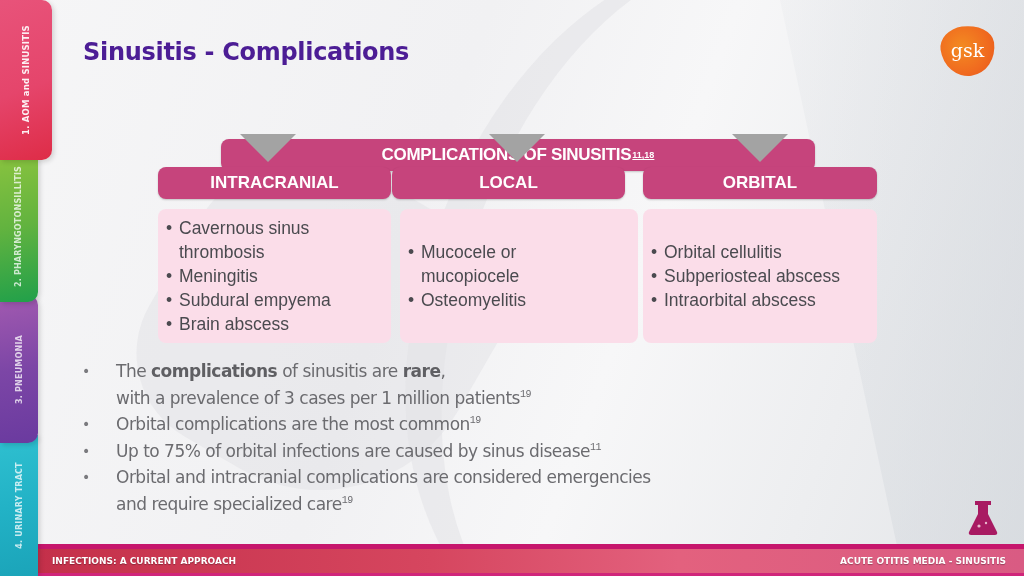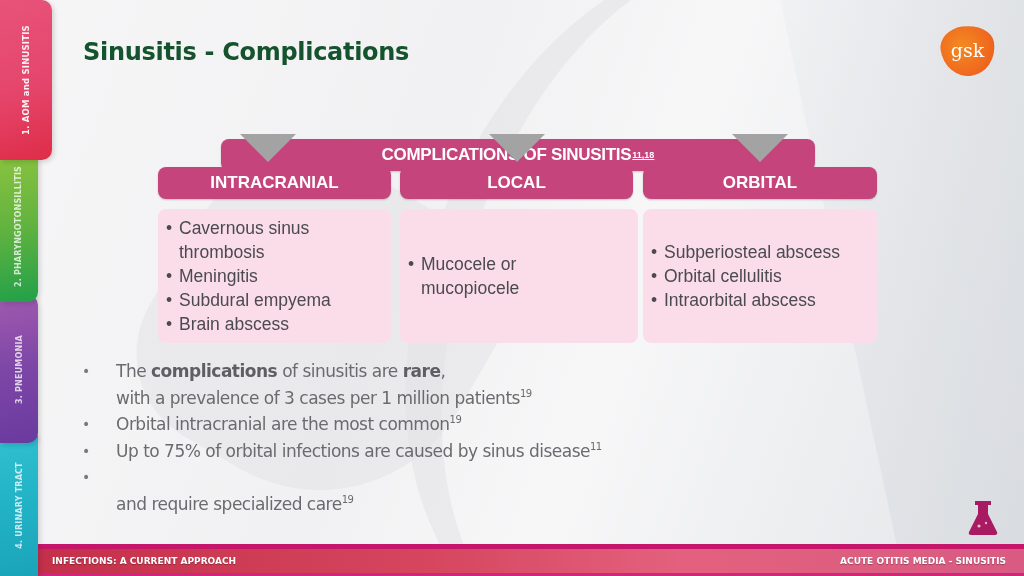--- a/index.html
+++ b/index.html
@@ -41,21 +41,21 @@
   }
   .tab1 { top: 0; height: 160px; background: linear-gradient(160deg, #e8537a 0%, #e5456b 55%, #de2c47 100%); z-index: 4; }
   .tab2 { top: 150px; height: 152px; width: 38px; background: linear-gradient(170deg, #8cc43f 0%, #62b33f 50%, #21a04a 100%); z-index: 3; }
   .tab3 { top: 295px; height: 148px; width: 38px; background: linear-gradient(170deg, #a25ab0 0%, #7c46a6 50%, #6a3a9f 100%); z-index: 2; }
   .tab4 { top: 435px; height: 141px; width: 38px; background: linear-gradient(170deg, #2fc0d0 0%, #22b2c6 50%, #1ba4b9 100%); z-index: 1; border-radius: 0; }
   .tab2 span, .tab3 span, .tab4 span { color: rgba(255,255,255,0.75); font-size: 8px; }
 
   .title {
     position: absolute; left: 83px; top: 38px;
     font-family: "DejaVu Sans", sans-serif; font-weight: bold; font-size: 24px;
-    color: #14532d; letter-spacing: -0.3px;
+    color: #4c1d95; letter-spacing: -0.3px;
   }
 
   .logo {
     position: absolute; left: 941px; top: 26px; width: 54px; height: 50px;
     background: radial-gradient(circle at 40% 40%, #f38b22 0%, #f06a1f 60%, #e5531a 100%);
     border-radius: 45% 55% 50% 50% / 40% 40% 60% 60%;
     transform: rotate(-8deg);
     display: flex; align-items: center; justify-content: center;
   }
   .logo span {
@@ -97,21 +97,21 @@
   .cat-body .li::before { content: "•"; display: inline-block; width: 13px; text-indent: 0; }
 
   .bullets {
     position: absolute; left: 82px; top: 358px; width: 700px;
     font-family: "DejaVu Sans", sans-serif; font-size: 17px; color: #6b6b6f; line-height: 26.5px;
     letter-spacing: -0.5px;
   }
   .bullets .b { display: flex; }
   .bullets .dot { width: 34px; flex: none; font-size: 14px; color: #7a7a7e; }
   .bullets b { color: #5f5f63; }
-  .bullets sup { font-size: 10px; vertical-align: 7px; line-height: 0; }
+  .bullets sup { font-size: 10px; vertical-align: 7px; line-height: 0; font-family: Liberation Mono, monospace; }
 
   .flask { position: absolute; left: 967px; top: 500px; width: 32px; height: 36px; }
 
   .footer-line { position: absolute; left: 38px; top: 544px; width: 986px; height: 5px; background: #c6166c; }
   .footer {
     position: absolute; left: 38px; top: 549px; width: 986px; height: 27px;
     background: linear-gradient(90deg, #c4304a 0%, #d6465f 40%, #e3617e 65%, #d95b83 100%);
     border-bottom: 3px solid #d0257a;
     display: flex; align-items: center; justify-content: space-between;
     padding: 0 18px 0 14px;
@@ -149,58 +149,59 @@
 <div class="header-bar">
   <span class="t">COMPLICATIONS OF SINUSITIS</span>
     <sup>11,18</sup>
 </div>
 
 <div class="arrow" style="left:240px;"></div>
 <div class="arrow" style="left:489px;"></div>
 <div class="arrow" style="left:732px;"></div>
 
 <div class="cat-head" style="left:158px;width:233px;">INTRACRANIAL</div>
-<div class="cat-head" style="left:400px;width:233px;">LOCAL</div>
+<div class="cat-head" style="left:392px;width:233px;">LOCAL</div>
 <div class="cat-head" style="left:643px;width:234px;">ORBITAL</div>
 
 <div class="cat-body" style="left:158px;width:233px;">
   <div class="li">Cavernous sinus thrombosis</div>
   <div class="li">Meningitis</div>
   <div class="li">Subdural empyema</div>
   <div class="li">Brain abscess</div>
 </div>
 <div class="cat-body" style="left:400px;width:238px;">
   <div class="li" style="padding-right:60px;">Mucocele or mucopiocele</div>
+  <div class="li">Osteomyelitis</div>
 </div>
 <div class="cat-body" style="left:643px;width:234px;">
+  <div class="li">Orbital cellulitis</div>
   <div class="li">Subperiosteal abscess</div>
-  <div class="li">Orbital cellulitis</div>
   <div class="li">Intraorbital abscess</div>
 </div>
 
 <div class="bullets">
   <div class="b">
     <span class="dot">•</span>
     <div>
       <span>The </span><b>complications</b><span> of sinusitis are </span><b>rare</b><span>,</span><br>
       <span>with a prevalence of 3 cases per 1 million patients</span><sup>19</sup>
     </div>
   </div>
   <div class="b">
     <span class="dot">•</span>
-    <div><span>Orbital intracranial are the most common</span><sup>19</sup></div>
+    <div><span>Orbital complications are the most common</span><sup>19</sup></div>
   </div>
   <div class="b">
     <span class="dot">•</span>
     <div><span>Up to 75% of orbital infections are caused by sinus disease</span><sup>11</sup></div>
   </div>
   <div class="b">
     <span class="dot">•</span>
     <div>
-      <br>
+      <span>Orbital and intracranial complications are considered emergencies</span><br>
       <span>and require specialized care</span><sup>19</sup>
     </div>
   </div>
 </div>
 
 <svg class="flask" viewBox="0 0 32 36">
   <rect x="8" y="1" width="16" height="4" fill="#a81a62"></rect>
   <path d="M11 5 L21 5 L21 14 L30 32 Q31 35 28 35 L4 35 Q1 35 2 32 L11 14 Z" fill="#a81a62"></path>
   <circle cx="12" cy="26" r="1.6" fill="#e9b8cd"></circle>
   <circle cx="19" cy="23" r="1.2" fill="#e9b8cd"></circle>

